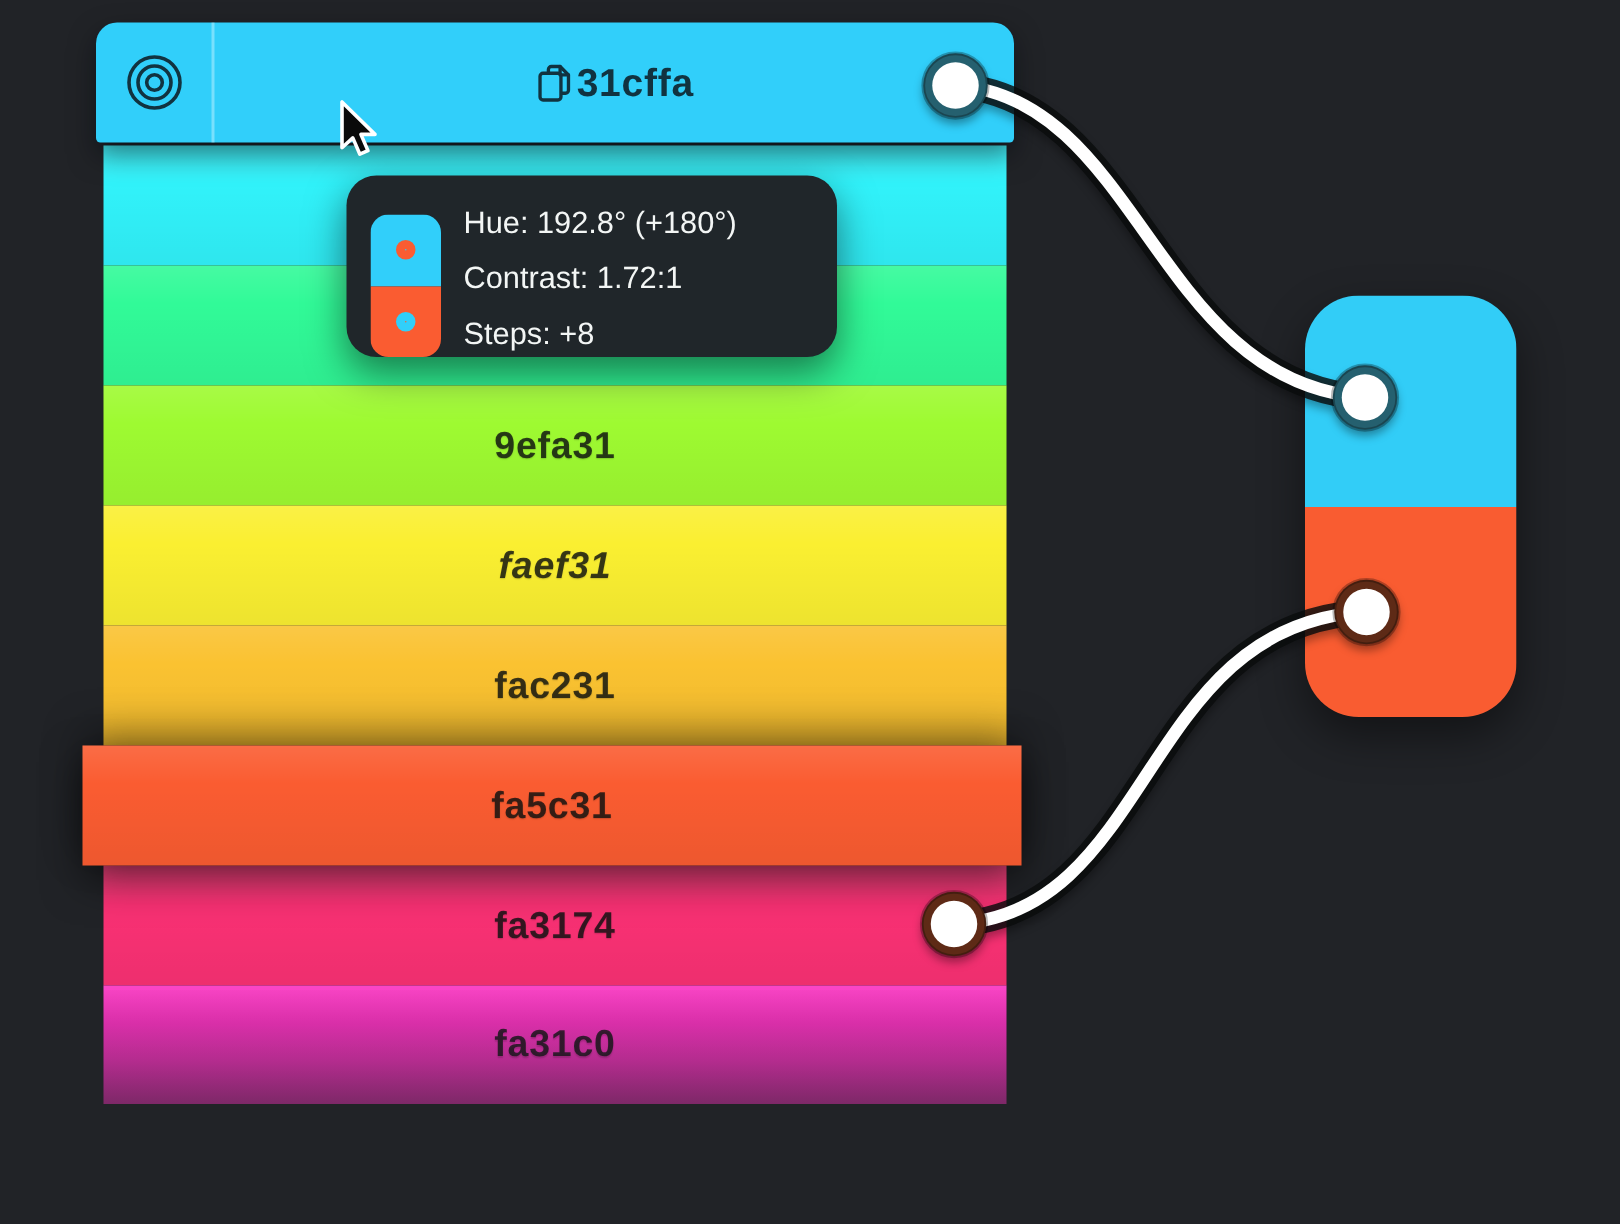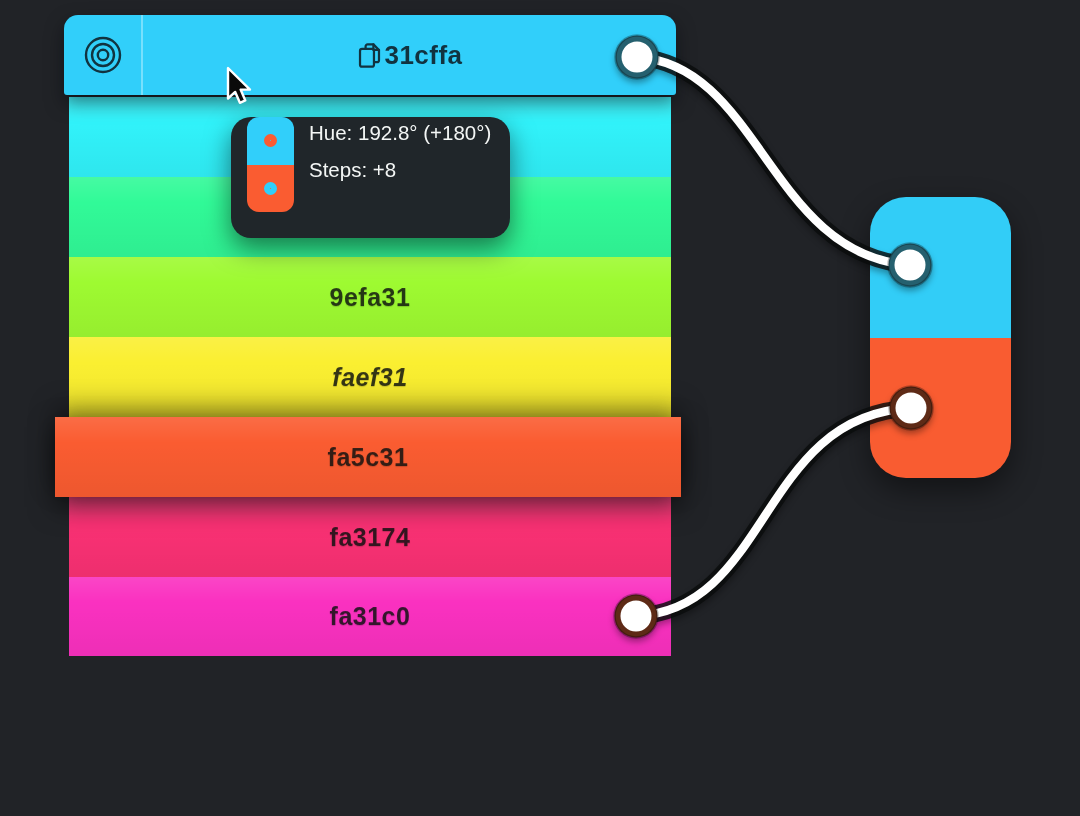--- a/index.html
+++ b/index.html
@@ -54,24 +54,24 @@
     z-index:4; pointer-events:none;
     background:linear-gradient(180deg,
       rgba(33,35,39,0.02) 0%,
       rgba(33,35,39,0.30) 30%,
       rgba(33,35,39,0.72) 62%,
       rgba(33,35,39,0.96) 100%);
   }
 
   
   .tooltip {
-    position:absolute; left:231px; top:117px; width:279px; height:121px;
+    position:absolute; left:231px; top:117px; width:327px; height:121px;
     background:#20262a; border-radius:20px; z-index:8;
     box-shadow:0 10px 26px rgba(0,0,0,0.5);
-    display:flex; align-items:flex-start;
+    display:flex; align-items:flex-end;
   }
   .tt-swatch {
     width:47px; height:95px; margin-left:16px; flex:none;
     border-radius:12px; overflow:hidden; display:flex; flex-direction:column;
   }
   .tt-swatch-half {
     flex:1; display:flex; align-items:center; justify-content:center;
   }
   .tt-ring { width:13px; height:13px; border-radius:50%; border:6px solid #000; }
   .tt-lines { margin-left:15px; display:flex; flex-direction:column; gap:6px; }
@@ -105,20 +105,23 @@
       <span class="row-label"></span>
     </div>
     <div class="color-row" style="background-color: rgb(49, 250, 152);">
       <span class="row-label"></span>
     </div>
     <div class="color-row" style="background-color: rgb(158, 250, 49);">
       <span class="row-label">9efa31</span>
     </div>
     <div class="color-row" style="background-color: rgb(250, 239, 49); font-style: italic;">
       <span class="row-label">faef31</span>
+    </div>
+    <div class="color-row" style="background-color: rgb(250, 194, 49);">
+      <span class="row-label">fac231</span>
     </div>
     <div class="color-row highlighted" style="background-color: rgb(250, 92, 49);">
       <span class="row-label">fa5c31</span>
     </div>
     <div class="color-row" style="background-color: rgb(250, 49, 116);">
       <span class="row-label">fa3174</span>
     </div>
     <div class="color-row" style="background-color: rgb(250, 49, 192);">
       <span class="row-label">fa31c0</span>
     </div>
@@ -148,20 +151,21 @@
     <div class="tt-swatch">
       <div class="tt-swatch-half" style="background-color: rgb(49, 207, 250);">
         <div class="tt-ring" style="border-color: rgb(250, 92, 49);"></div>
       </div>
       <div class="tt-swatch-half" style="background-color: rgb(250, 92, 49);">
         <div class="tt-ring" style="border-color: rgb(49, 207, 250);"></div>
       </div>
     </div>
     <div class="tt-lines">
       <div class="tt-line">Hue: 192.8° (+180°)</div>
+      <div class="tt-line">Contrast: 1.72:1</div>
       <div class="tt-line">Steps: +8</div>
     </div>
   </div>
 
   <div class="output-pill">
     <div class="pill-half" style="background-color: rgb(50, 205, 247);"></div>
     <div class="pill-half" style="background-color: rgb(249, 92, 49);"></div>
   </div>
 
   <svg class="wires" viewBox="0 0 1080 816">

